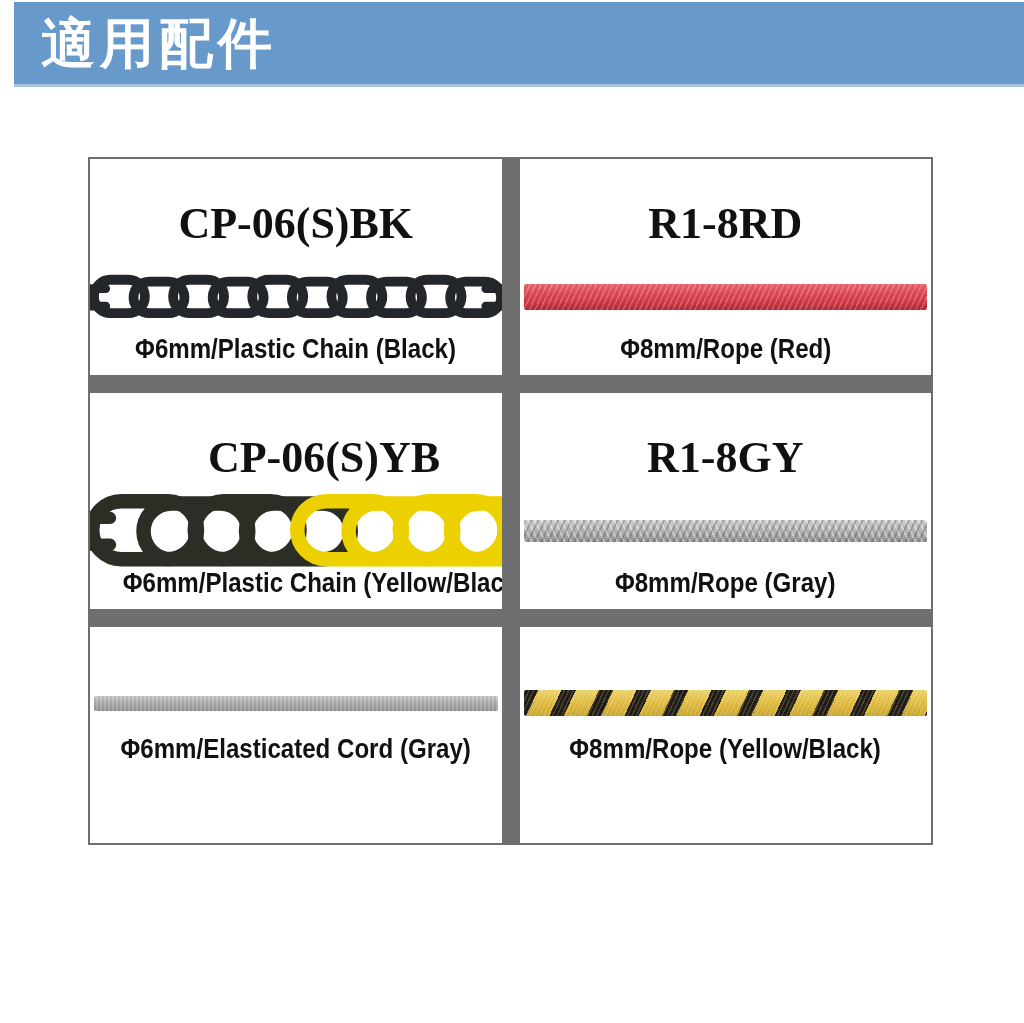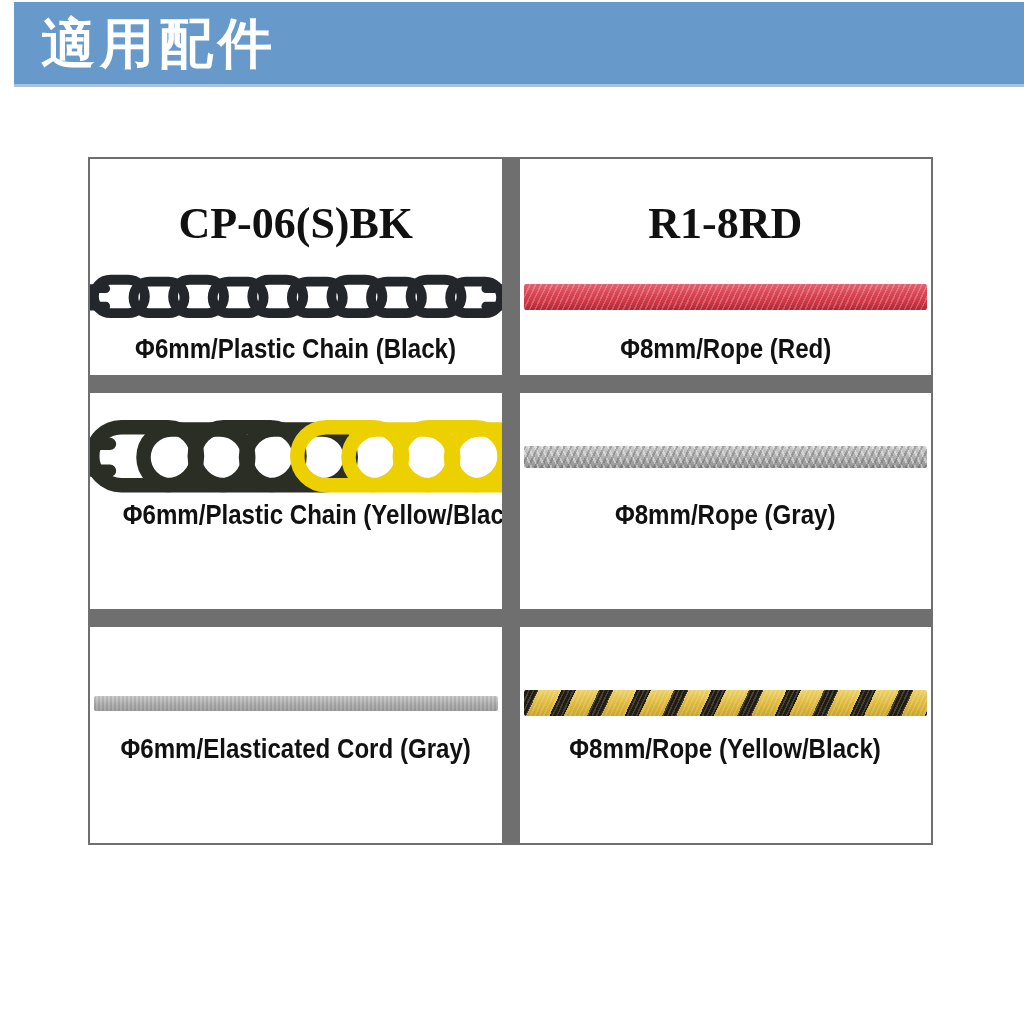--- a/index.html
+++ b/index.html
@@ -119,40 +119,42 @@
 
     <div class="cell">
       <div class="code">R1-8RD</div>
       <div class="img-wrap">
         <div class="rope rope-red"></div>
       </div>
       <div class="desc"><span>Φ8mm/Rope (Red)</span></div>
     </div>
 
     <div class="cell">
+      <div class="code">CP-06(S)YB</div>
       <div class="img-wrap">
         <svg class="chain" viewBox="0 0 420 76" xmlns="http://www.w3.org/2000/svg">
           <g fill="none" stroke-linecap="round">
             <path d="M0 26 h18 M0 50 h18" stroke="#2a2e24" stroke-width="11"></path>
             <rect x="2" y="11" width="94" height="52" rx="26" stroke="#2a2e24" stroke-width="13"></rect>
             <rect x="48" y="13" width="94" height="50" rx="25" stroke="#2a2e24" stroke-width="13"></rect>
             <rect x="94" y="11" width="94" height="52" rx="26" stroke="#2a2e24" stroke-width="13"></rect>
             <rect x="140" y="13" width="94" height="50" rx="25" stroke="#2a2e24" stroke-width="13"></rect>
             <rect x="186" y="11" width="94" height="52" rx="26" stroke="#edd000" stroke-width="13"></rect>
             <rect x="232" y="13" width="94" height="50" rx="25" stroke="#edd000" stroke-width="13"></rect>
             <rect x="278" y="11" width="94" height="52" rx="26" stroke="#edd000" stroke-width="13"></rect>
             <rect x="324" y="13" width="94" height="50" rx="25" stroke="#edd000" stroke-width="13"></rect>
             <path d="M402 26 h18 M402 50 h18" stroke="#edd000" stroke-width="11"></path>
           </g>
         </svg>
       </div>
       <div class="desc"><span>Φ6mm/Plastic Chain (Yellow/Black)</span></div>
     </div>
 
     <div class="cell">
+      <div class="code">R1-8GY</div>
       <div class="img-wrap">
         <div class="rope rope-gray"></div>
       </div>
       <div class="desc"><span>Φ8mm/Rope (Gray)</span></div>
     </div>
 
     <div class="cell row3">
       <div class="img-wrap">
         <div class="rope cord-gray"></div>
       </div>

